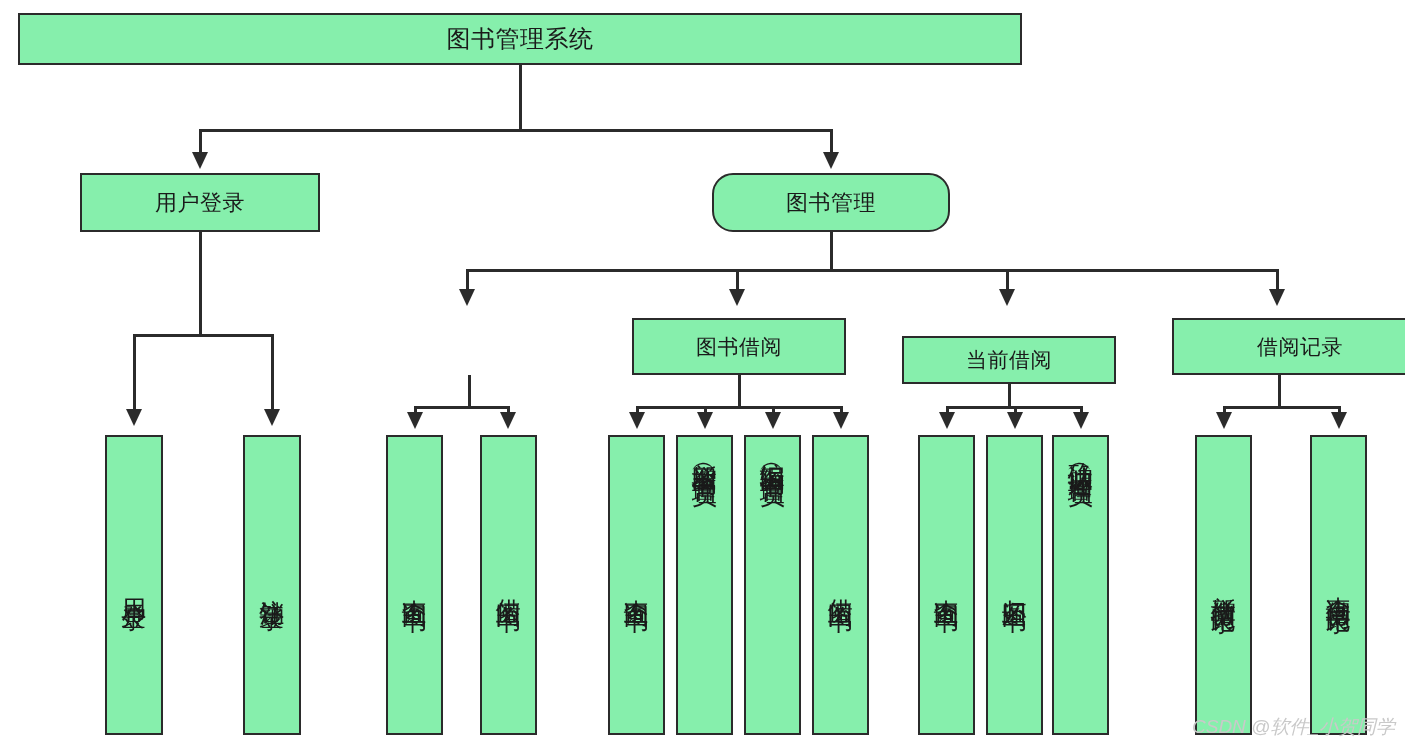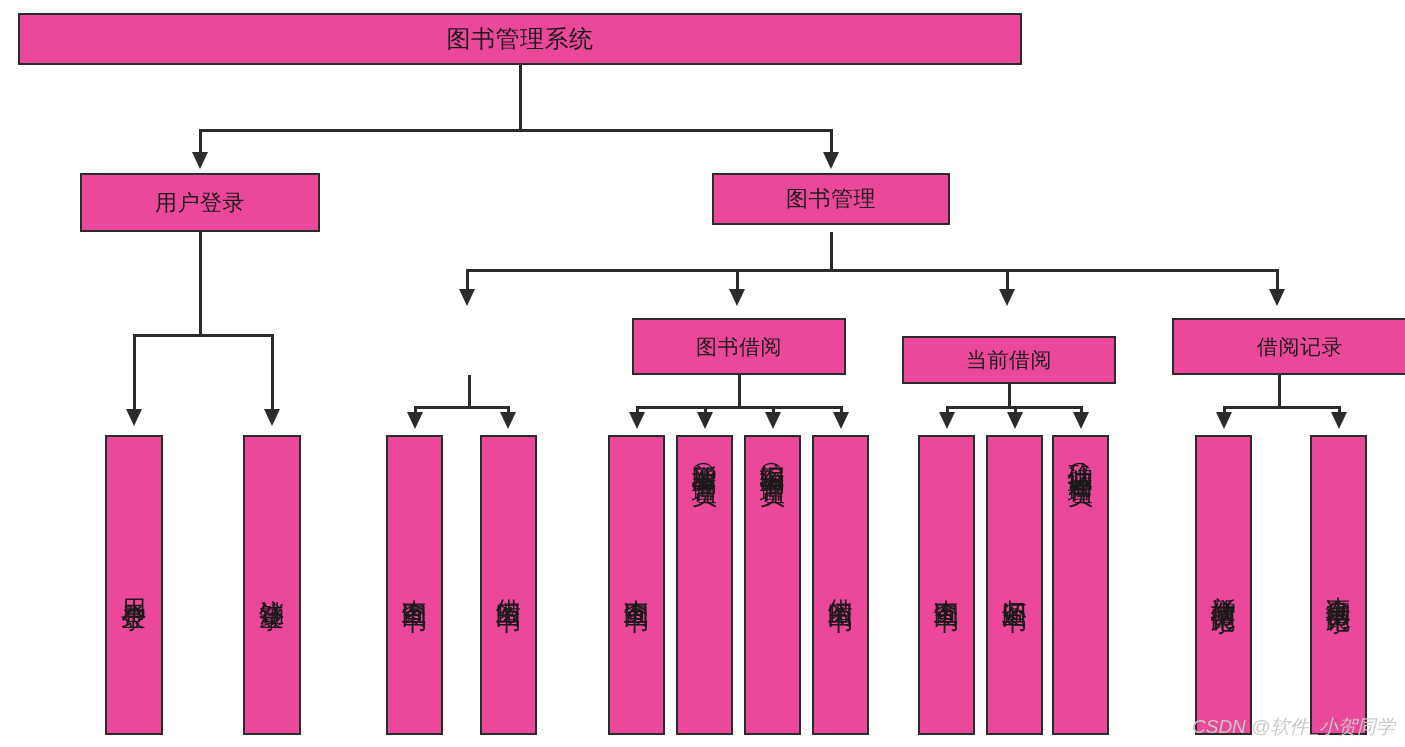--- a/index.html
+++ b/index.html
@@ -9,21 +9,21 @@
     font-family:"Liberation Sans","DejaVu Sans",sans-serif;
     overflow:hidden;
   }
   #canvas{position:relative;width:1405px;height:747px;}
 
   
   .node{
     position:absolute;
     box-sizing:border-box;
     border:2.5px solid #2b2b2b;
-    background:#ec4899;
+    background:#86efac;
     display:flex;
     align-items:center;
     justify-content:center;
     color:#1a1a1a;
     z-index:3;
   }
   .node .label{
     display:block;
     white-space:nowrap;
     letter-spacing:0.5px;
@@ -86,21 +86,21 @@
   <div class="hline" style="left:199px;top:129px;width:633px;"></div>
   <div class="vline" style="left:199px;top:129px;height:26px;"></div>
   <div class="arrow" style="left:192px;top:152px;"></div>
   <div class="vline" style="left:830px;top:129px;height:26px;"></div>
   <div class="arrow" style="left:823px;top:152px;"></div>
 
   <div class="node lvl1" style="left:80px;top:173px;width:240px;height:59px;">
     <span class="label">用户登录</span>
   </div>
 
-  <div class="node lvl1" style="left:712px;top:173px;width:238px;height:52px;">
+  <div class="node lvl1" style="left:712px;top:173px;width:238px;height:59px;border-radius:21px;">
     <span class="label">图书管理</span>
   </div>
 
   <div class="vline" style="left:199px;top:232px;height:104px;"></div>
   <div class="hline" style="left:133px;top:334px;width:139px;"></div>
   <div class="vline" style="left:133px;top:334px;height:78px;"></div>
   <div class="arrow" style="left:126px;top:409px;"></div>
   <div class="vline" style="left:271px;top:334px;height:78px;"></div>
   <div class="arrow" style="left:264px;top:409px;"></div>
 

